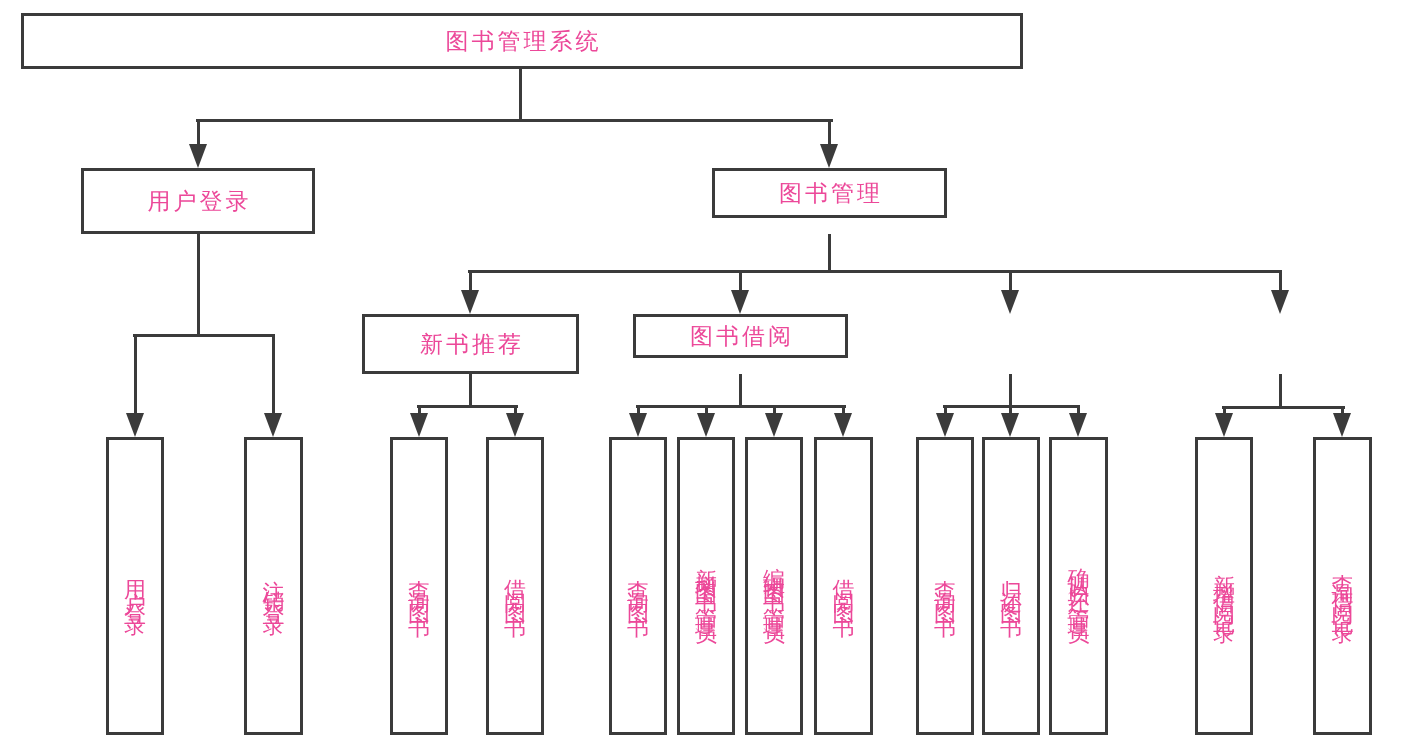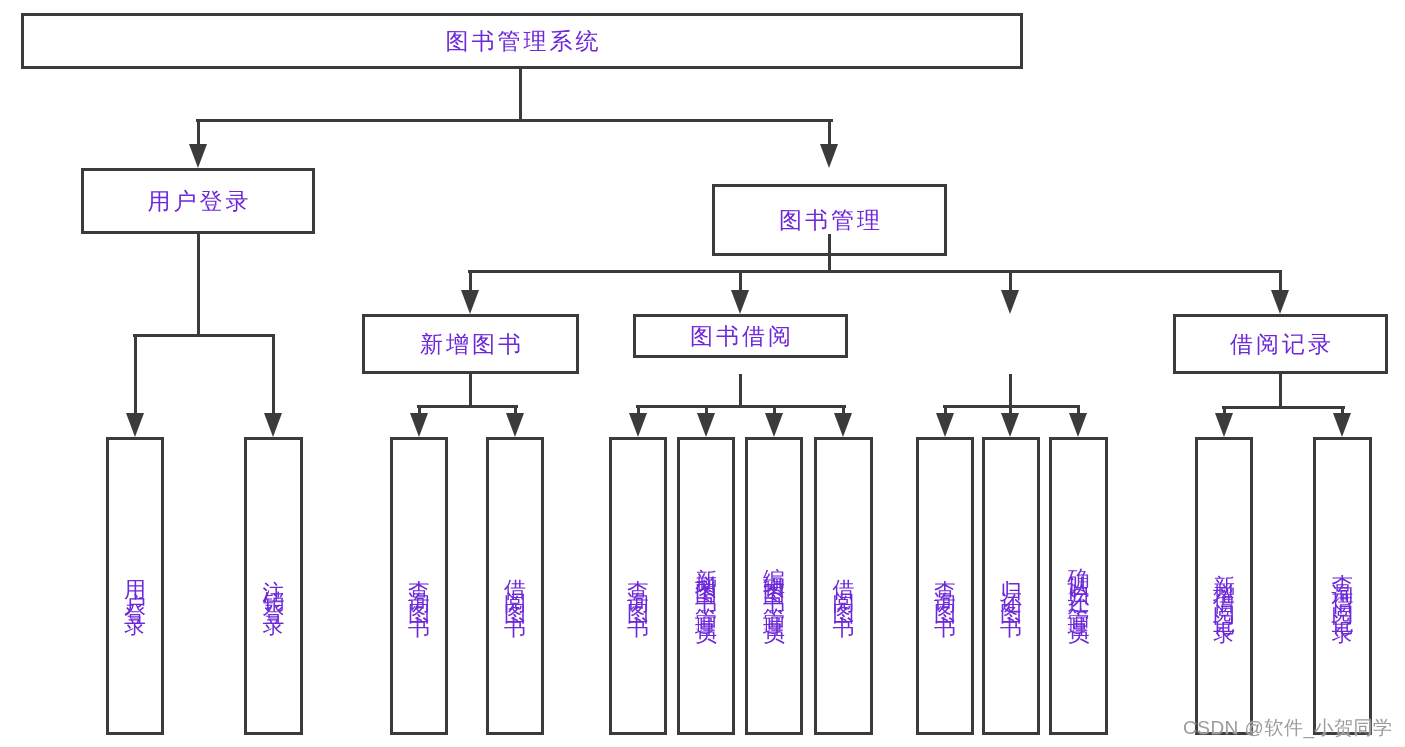--- a/index.html
+++ b/index.html
@@ -2,21 +2,21 @@
 <html><head>
 <meta charset="utf-8">
 <style>
   html,body{margin:0;padding:0;background:#ffffff;}
   .canvas{
     position:relative;width:1405px;height:747px;background:#ffffff;overflow:hidden;
     font-family:"Liberation Sans",sans-serif;
   }
   .box{
     position:absolute;box-sizing:border-box;border:3px solid #3b3b3b;background:#ffffff;
-    display:flex;align-items:center;justify-content:center;color:#6d28d9;
+    display:flex;align-items:center;justify-content:center;color:#ec4899;
   }
   .hlabel{font-size:23px;letter-spacing:3px;text-indent:3px;white-space:nowrap;}
   .vtext{writing-mode:vertical-rl;font-size:22px;white-space:nowrap;}
   .ls4{letter-spacing:12px;}
   .ls6{letter-spacing:10px;}
   .ls9{letter-spacing:8px;}
   .vl{position:absolute;width:3px;background:#3b3b3b;}
   .hl{position:absolute;height:3px;background:#3b3b3b;}
   .arrow{
     position:absolute;width:0;height:0;
@@ -33,32 +33,29 @@
 
 <div class="canvas">
 
   <div class="box" style="left:21px;top:13px;width:1002px;height:56px">
     <span class="hlabel">图书管理系统</span>
   </div>
 
   <div class="box" style="left:81px;top:168px;width:234px;height:66px">
     <span class="hlabel">用户登录</span>
   </div>
-  <div class="box" style="left:712px;top:184px;width:235px;height:72px">
+  <div class="box" style="left:712px;top:168px;width:235px;height:50px">
     <span class="hlabel">图书管理</span>
   </div>
 
   <div class="box" style="left:362px;top:314px;width:217px;height:60px">
-    <span class="hlabel">新增图书</span>
+    <span class="hlabel">新书推荐</span>
   </div>
   <div class="box" style="left:633px;top:314px;width:215px;height:44px">
     <span class="hlabel">图书借阅</span>
-  </div>
-  <div class="box" style="left:1173px;top:314px;width:215px;height:60px">
-    <span class="hlabel">借阅记录</span>
   </div>
 
   <div class="box" style="left:106px;top:437px;width:58px;height:298px">
     <span class="vtext ls4">用户登录</span>
   </div>
   <div class="box" style="left:244px;top:437px;width:59px;height:298px">
     <span class="vtext ls4">注销登录</span>
   </div>
 
   <div class="box" style="left:390px;top:437px;width:58px;height:298px">
@@ -150,14 +147,13 @@
   <div class="arrow" style="left:1001px;top:413px"></div>
   <div class="arrow" style="left:1069px;top:413px"></div>
 
   <div class="vl" style="left:1279px;top:374px;height:34px"></div>
   <div class="hl" style="left:1222px;top:406px;width:123px"></div>
   <div class="vl" style="left:1223px;top:406px;height:11px"></div>
   <div class="vl" style="left:1341px;top:406px;height:11px"></div>
   <div class="arrow" style="left:1215px;top:413px"></div>
   <div class="arrow" style="left:1333px;top:413px"></div>
 
-  <div class="watermark">CSDN @软件_小贺同学</div>
 </div>
 
 </body></html>

